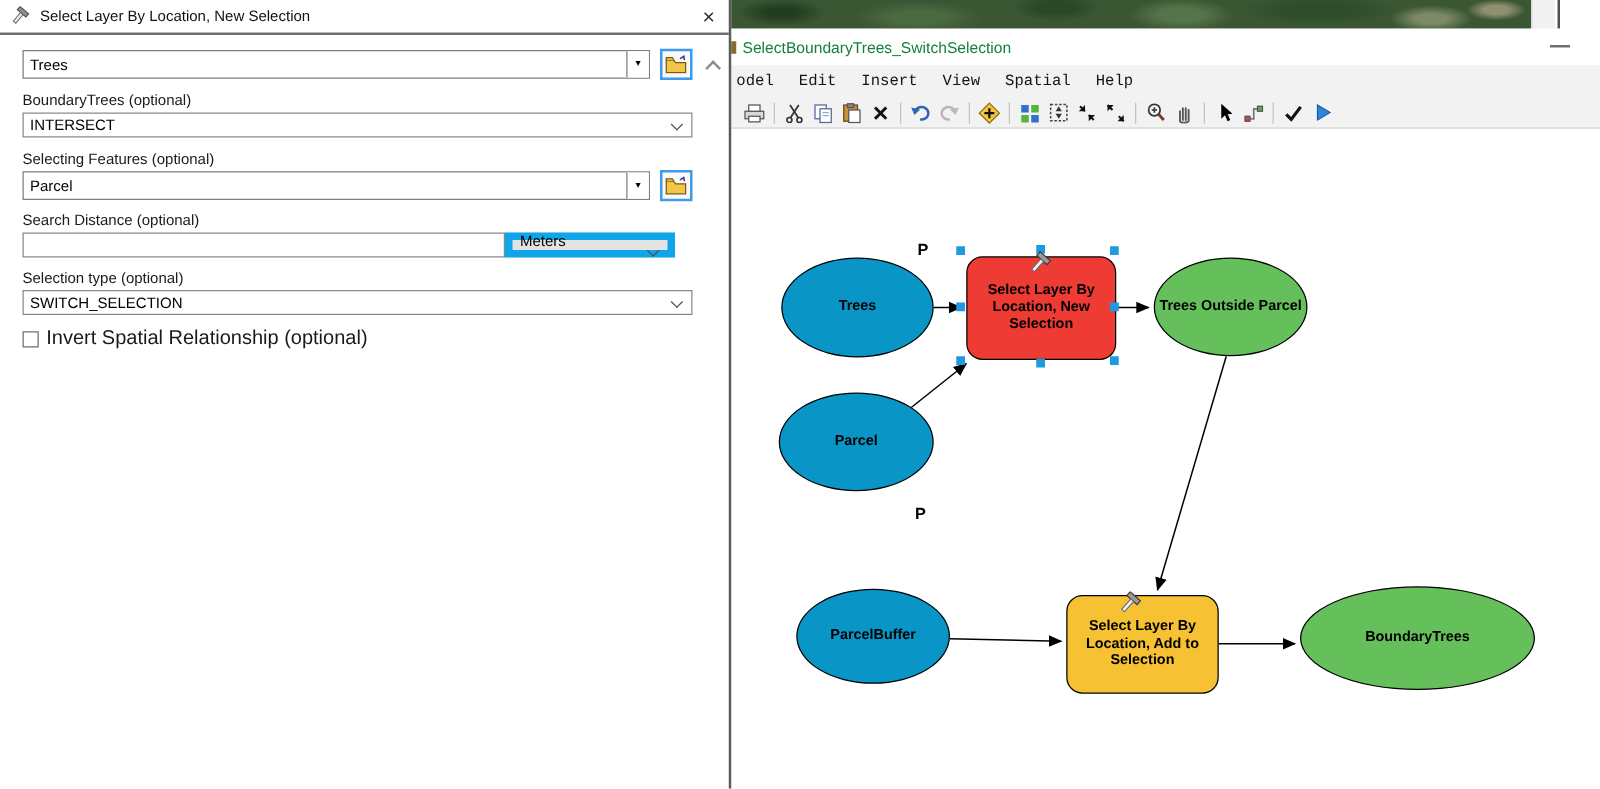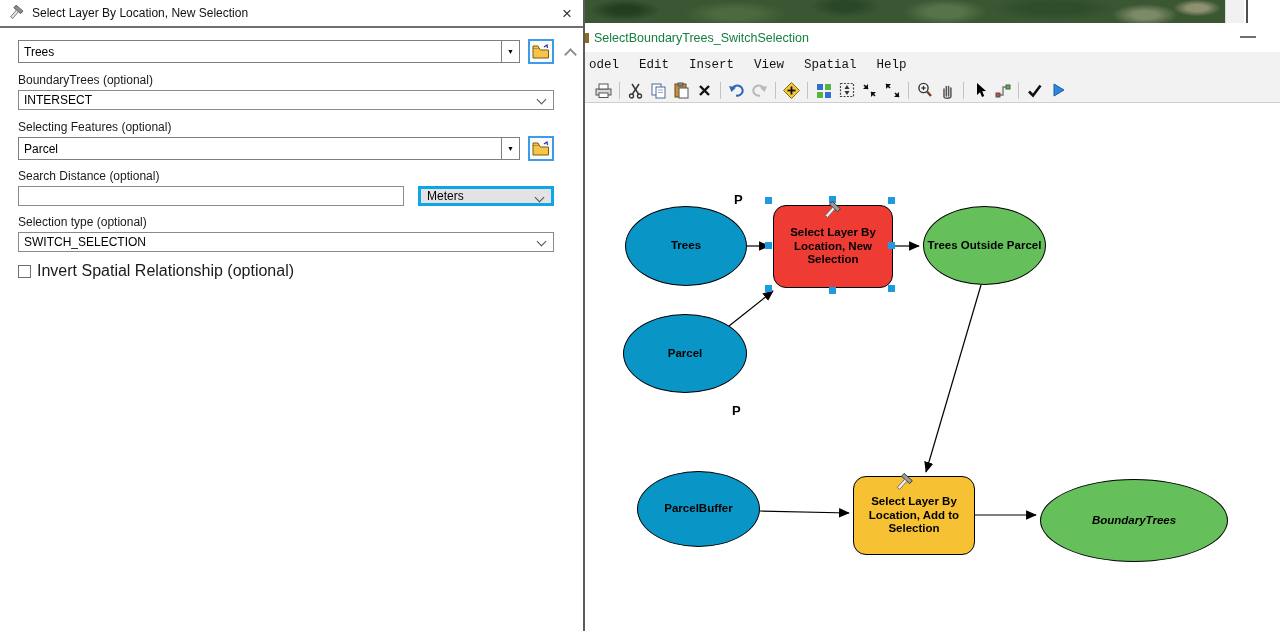--- a/index.html
+++ b/index.html
@@ -23,21 +23,21 @@
   .row { display:flex; align-items:flex-start; }
   .browse-btn { width:26px; height:25px; border:2px solid #3d9be9; background:#fafafa; margin-left:8px;
                 display:flex; align-items:center; justify-content:center; margin-top:-1px; }
   .select { width:536px; height:20px; border:1px solid #8a8a8a; background:#fff; display:flex;
             align-items:center; font-size:12px; padding-left:5px; position:relative; }
   .chev-down { position:absolute; right:8px; top:5px; width:7px; height:7px;
                border-left:1.5px solid #505050; border-bottom:1.5px solid #505050; transform:rotate(-45deg); }
   .chev-up-scroll { position:absolute; right:8px; top:50px; width:9px; height:9px;
                border-left:2px solid #909090; border-top:2px solid #909090; transform:rotate(45deg); }
   .search-input { width:386px; height:20px; border:1px solid #8a8a8a; background:#fff; font-size:12px; padding-left:5px; }
-  .unit-select { width:136px; height:20px; margin-left:14px; background:#e3e3e3; border:3px solid #0ea5e9;
+  .unit-select { width:136px; height:20px; background:#e3e3e3; border:6px solid #0ea5e9;
                  display:flex; align-items:flex-end; padding-left:6px; font-size:12px; position:relative; }
   .checkbox-row { display:flex; align-items:center; margin-top:10px; }
   .checkbox { width:13px; height:13px; border:1px solid #6e6e6e; background:#fff; }
   .checkbox-label { font-size:16px; margin-left:6px; color:#1a1a1a; }
   .mt { margin-top:7px; }
 
   
   .win-divider { position:absolute; left:583px; top:0; width:2px; height:631px; background:#5c5c5c; z-index:5; }
 
   
@@ -79,21 +79,21 @@
   .oval-green { background:var(--oval-green); }
   .toolbox { border:1.6px solid #000; border-radius:13px; padding:4px 8px; }
   .tool-red    { background:var(--tool-red); }
   .tool-yellow { background:var(--tool-yellow); }
   .n-trees          { left:40px;  top:103px; width:122px; height:80px; }
   .n-parcel         { left:38px;  top:211px; width:124px; height:79px; }
   .n-parcelbuffer   { left:52px;  top:368px; width:123px; height:76px; }
   .n-selectnew      { left:188px; top:102px; width:120px; height:83px; }
   .n-treesoutside   { left:338px; top:103px; width:123px; height:79px; }
   .n-selectadd      { left:268px; top:373px; width:122px; height:79px; }
-  .n-boundarytrees  { left:455px; top:376px; width:188px; height:83px;font-style:italic; }
+  .n-boundarytrees  { left:455px; top:366px; width:188px; height:83px; }
   .p-label { position:absolute; font-weight:bold; font-size:13px; color:#000; }
   .p1 { left:149px; top:89px; }
   .p2 { left:147px; top:300px; }
   .handle { position:absolute; width:7px; height:7px; background:var(--handle-blue); }
   .hammer { position:absolute; pointer-events:none; }
 </style>
 </head>
 <body>
 
 <div class="dialog">

